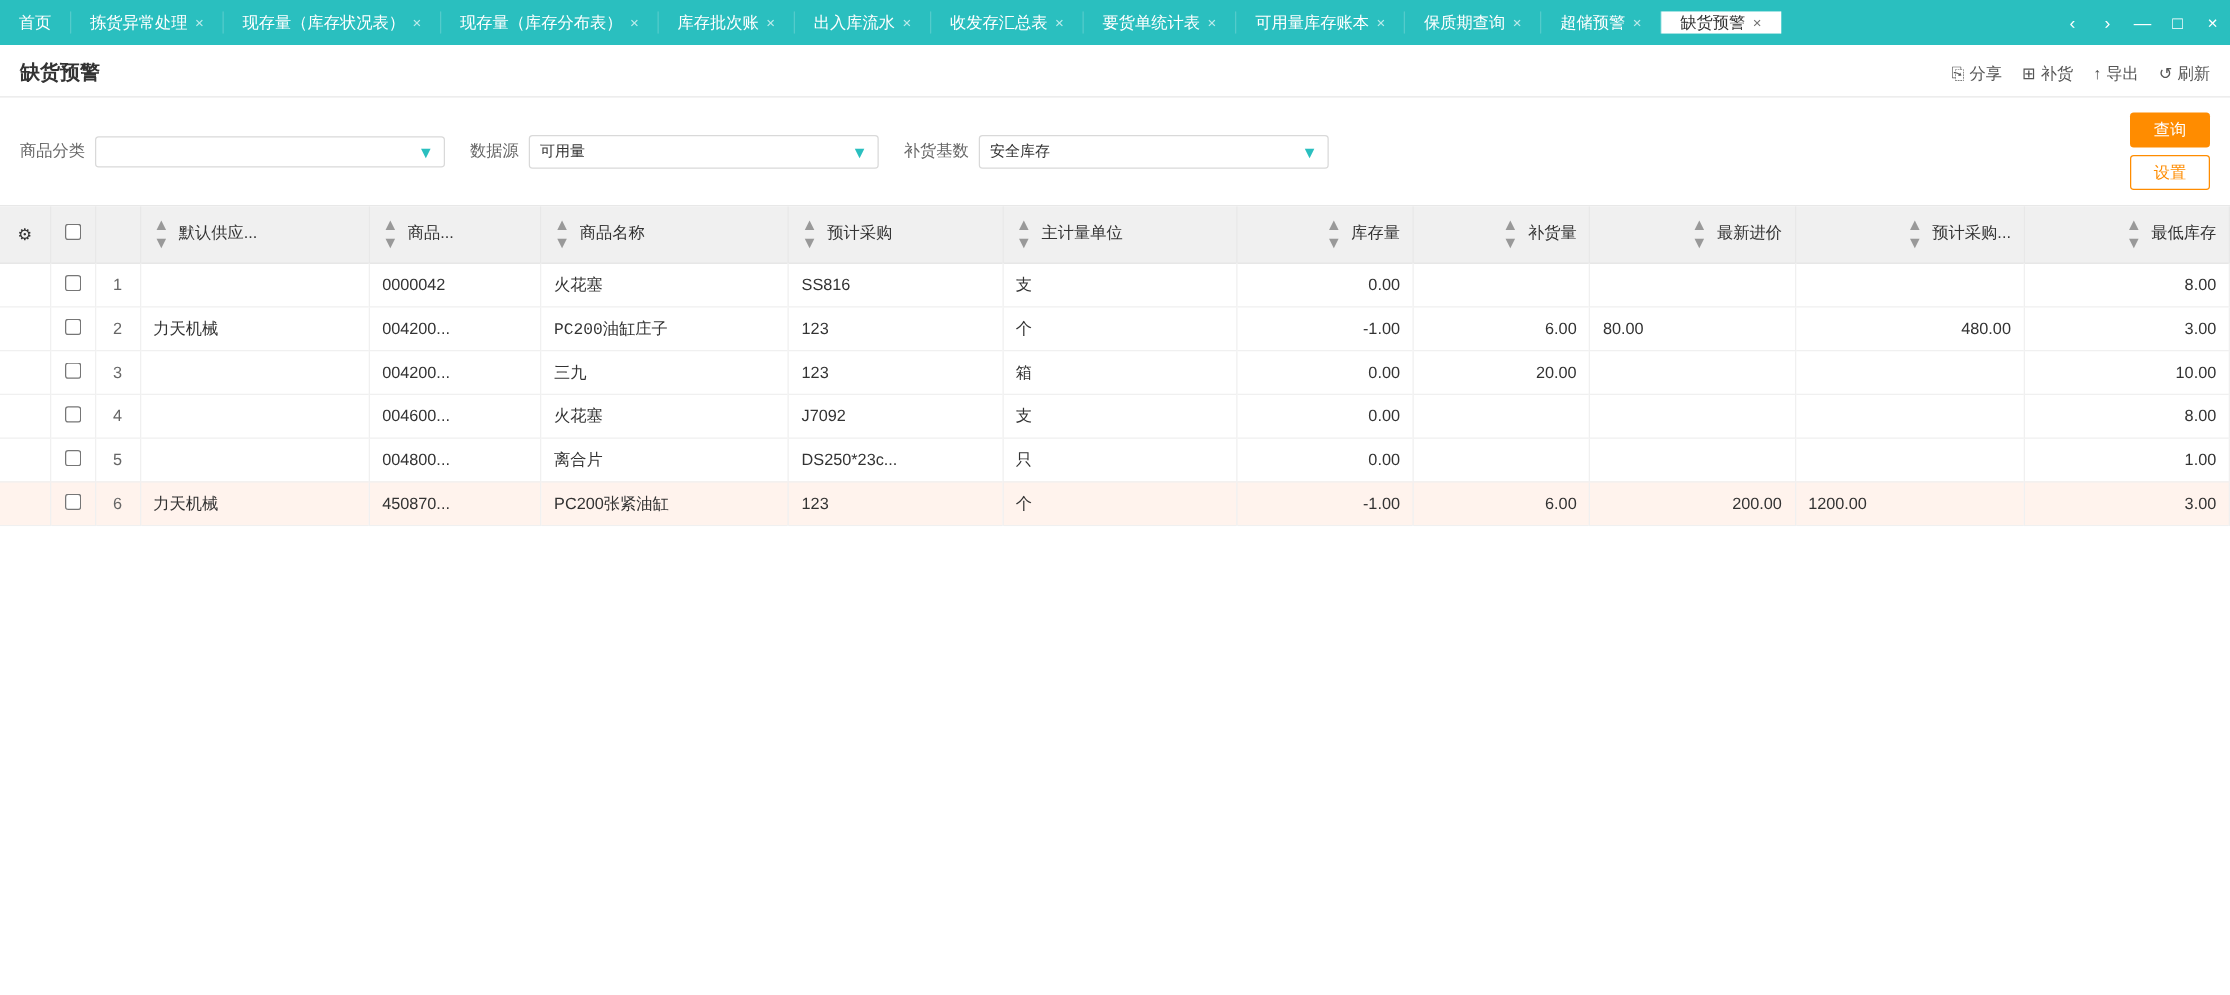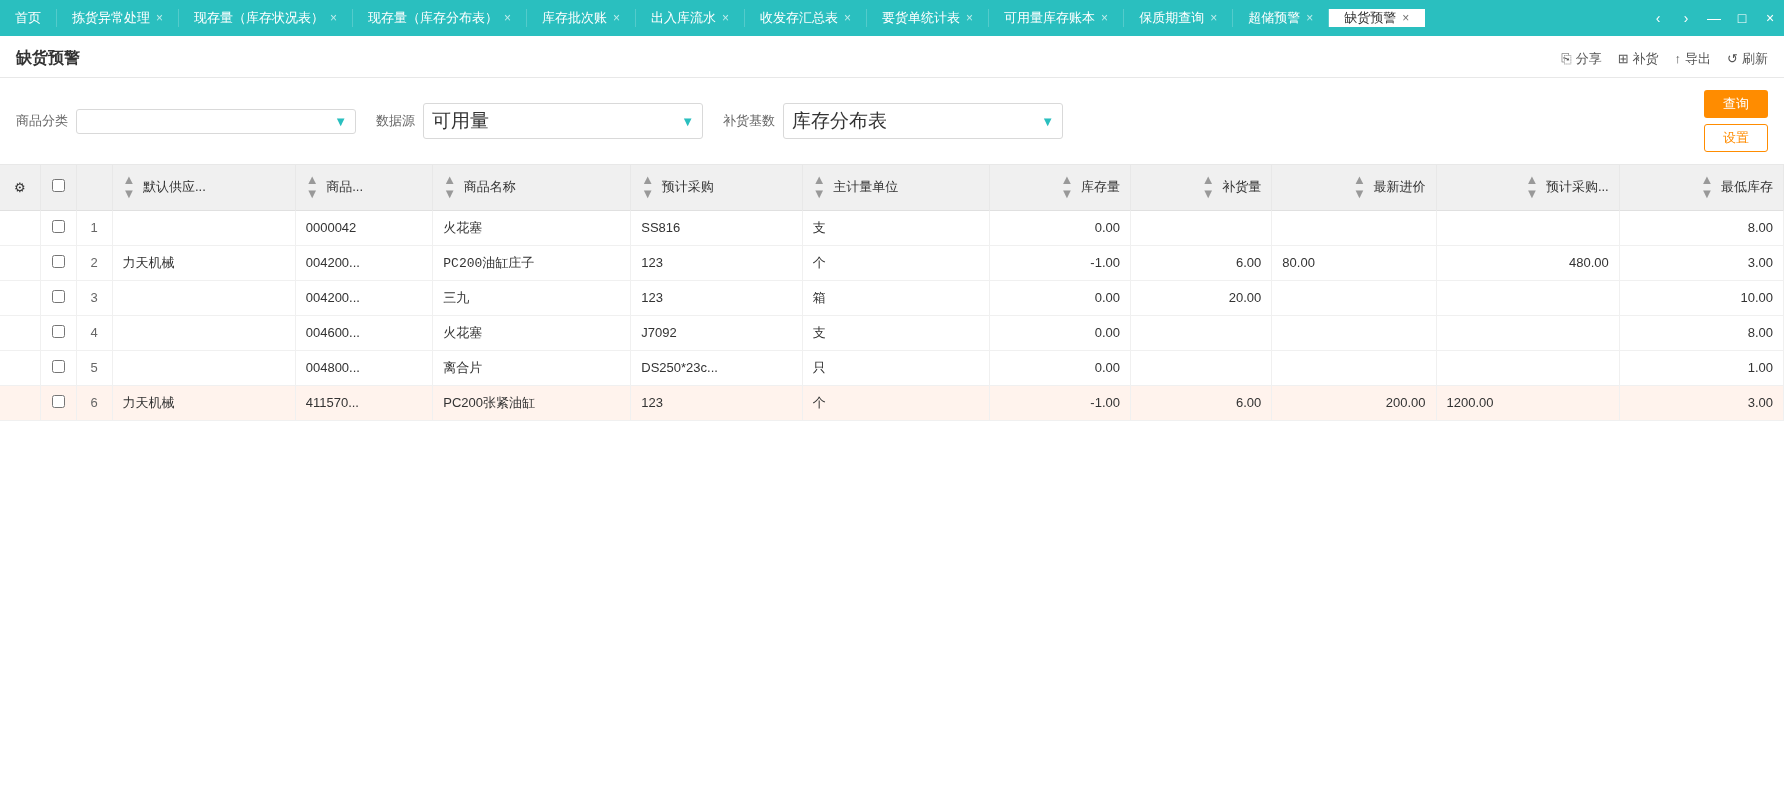--- a/index.html
+++ b/index.html
@@ -111,21 +111,21 @@
       align-items: center;
       border: 1px solid #d9d9d9;
       border-radius: 3px;
       padding: 4px 8px;
       min-width: 240px;
       background: #fff;
       cursor: pointer;
       justify-content: space-between;
     }
     .filter-select .arrow { color: #2abfbf; margin-left: 8px; }
-    .filter-select-value { color: #333; font-size: 19px; }
+    .filter-select-value { color: #333; font-size: 12px; }
     .filter-actions {
       margin-left: auto;
       display: flex;
       flex-direction: column;
       gap: 6px;
     }
     .btn-query {
       background: #ff8c00;
       color: #fff;
       border: none;
@@ -263,21 +263,21 @@
         <span class="filter-label">数据源</span>
         <div class="filter-select" style="min-width:280px;">
           <span class="filter-select-value">可用量</span>
           <span class="arrow">▼</span>
         </div>
       </div>
 
       <div class="filter-group">
         <span class="filter-label">补货基数</span>
         <div class="filter-select" style="min-width:280px;">
-          <span class="filter-select-value">库存分布表</span>
+          <span class="filter-select-value">安全库存</span>
           <span class="arrow">▼</span>
         </div>
       </div>
 
       <div class="filter-actions">
         <button class="btn-query">查询</button>
         <button class="btn-settings">设置</button>
       </div>
     </div>
 
@@ -439,21 +439,21 @@
               <td style="text-align: right;"></td>
               <td style="text-align: right;"></td>
               <td style="text-align: right;"></td>
               <td style="text-align: right;">1.00</td>
             </tr>
             <tr class="highlighted">
               <td></td>
               <td class="checkbox-cell"><input type="checkbox" style=""></td>
               <td class="row-num" style="text-align: center;">6</td>
               <td style="text-align: left;">力天机械</td>
-              <td style="text-align: left;">411570...</td>
+              <td style="text-align: left;">450870...</td>
               <td style="text-align: left;">PC200张紧油缸</td>
               <td style="text-align: left;">123</td>
               <td style="text-align: left;">个</td>
               <td style="text-align: right;">-1.00</td>
               <td style="text-align: right;">6.00</td>
               <td style="text-align: right;">200.00</td>
               <td style="text-align: left;">1200.00</td>
               <td style="text-align: right;">3.00</td>
             </tr>
           </tbody>

